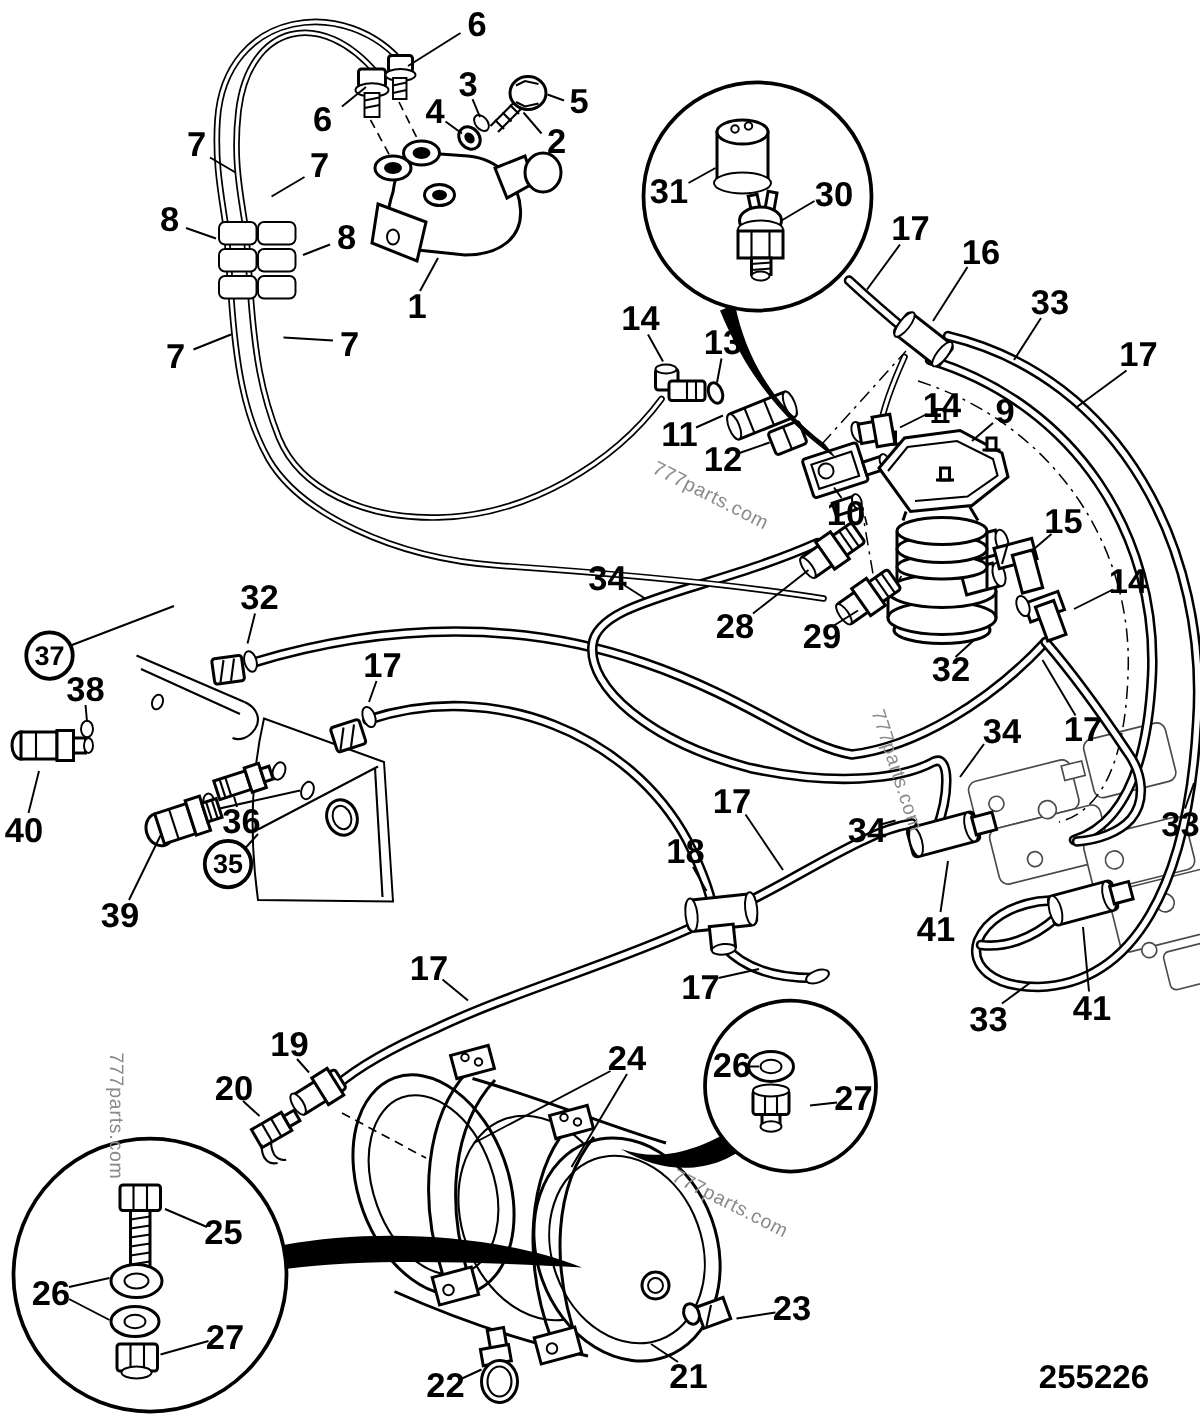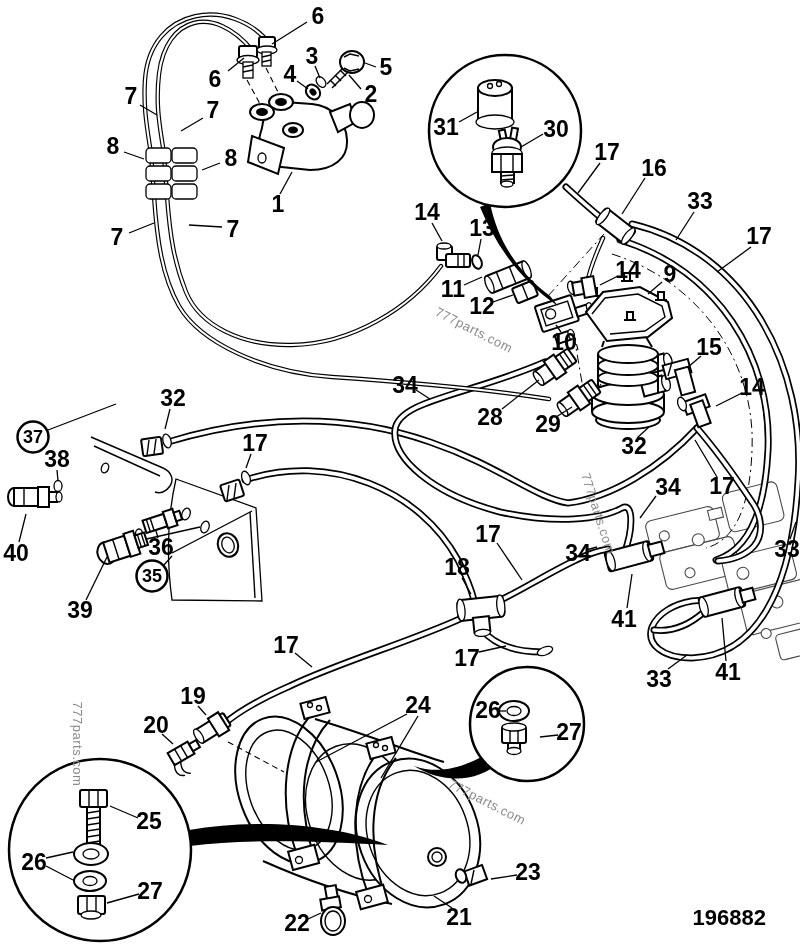--- a/index.html
+++ b/index.html
@@ -591,14 +591,14 @@
         <text x="150" y="891" dominant-baseline="central" class="callout-num">27</text>
         <line x1="308" y1="919" x2="321" y2="913" class="leader"></line>
         <text x="297" y="923" dominant-baseline="central" class="callout-num">22</text>
         <line x1="517" y1="875" x2="491" y2="879" class="leader"></line>
         <text x="528" y="872" dominant-baseline="central" class="callout-num">23</text>
         <line x1="452" y1="908" x2="434" y2="896" class="leader"></line>
         <text x="459" y="917" dominant-baseline="central" class="callout-num">21</text>
       </g>
 </svg>
 
-<div id="part-number">196882</div>
+<div id="part-number">255226</div>
 </div>
 
 </body></html>

